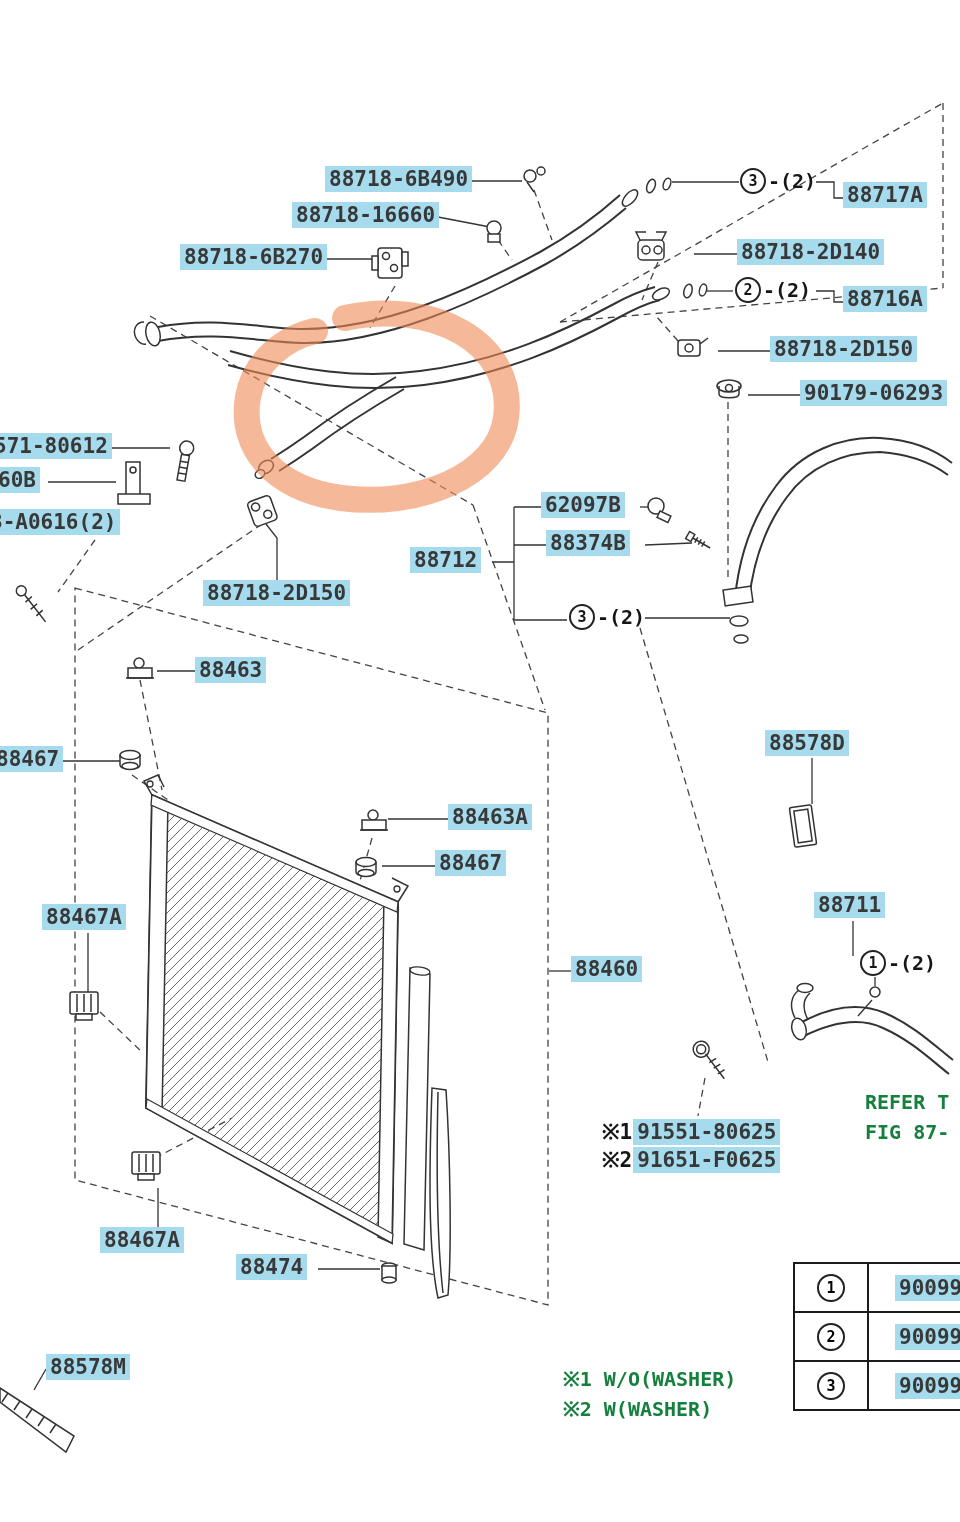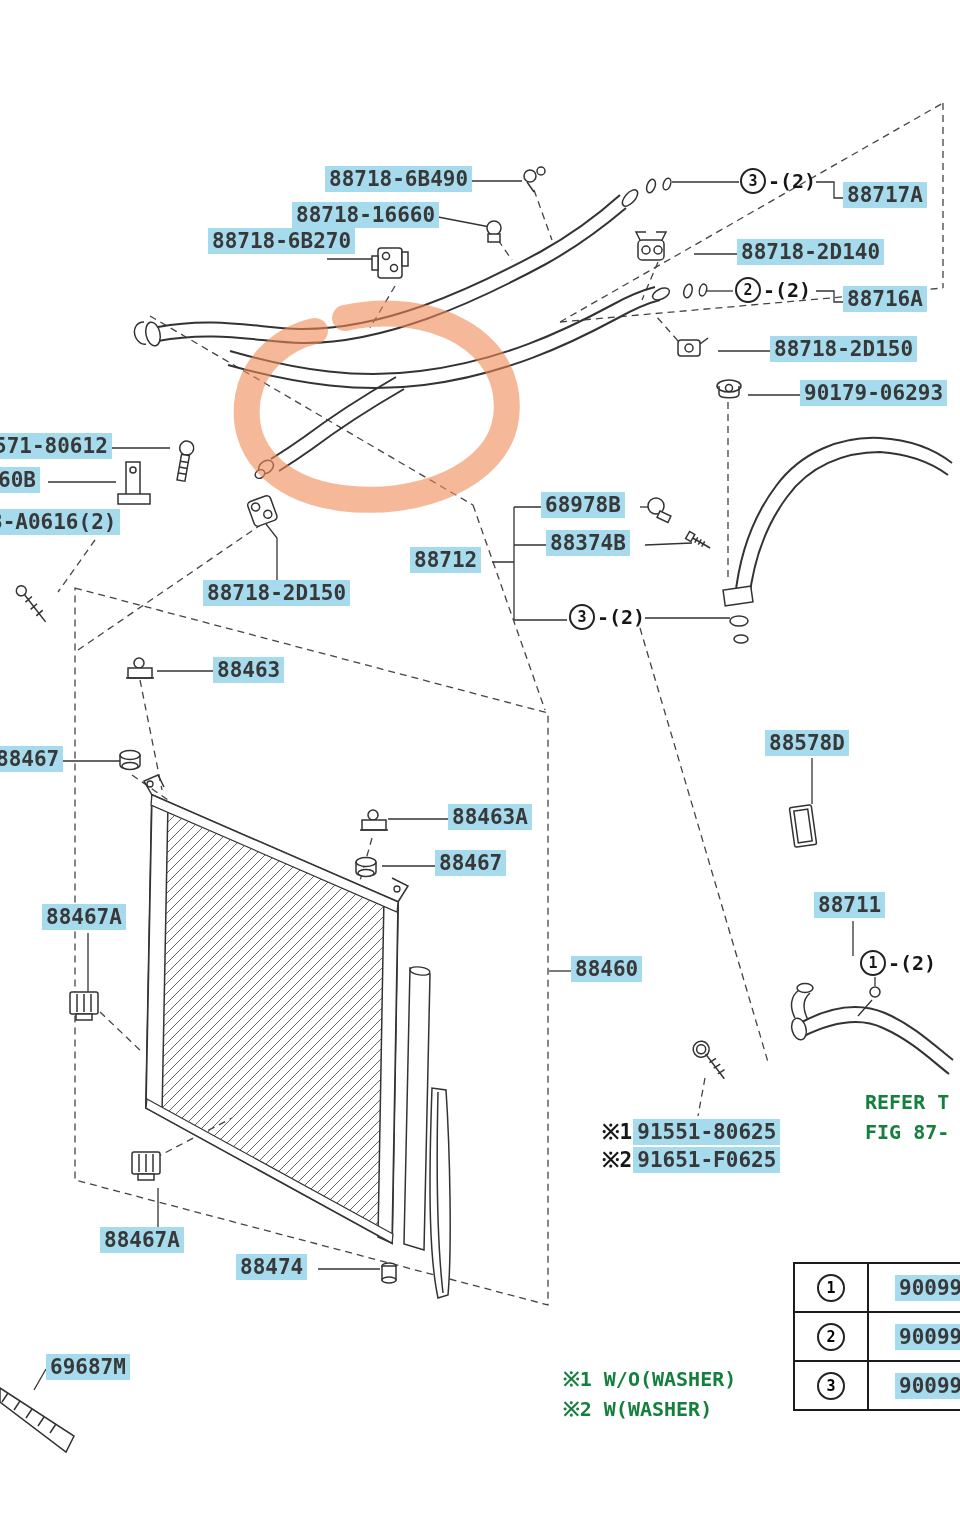--- a/index.html
+++ b/index.html
@@ -233,46 +233,46 @@
   <div class="t-row">
     <div class="t-cell-num">
           <span class="circ">3</span>
         </div>
     <div class="t-cell-part"><span class="hl">90099</span></div>
   </div>
 </div>
 
 <div class="part-label" style="left: 325px; top: 167px;"><span class="hl">88718-6B490</span></div>
     <div class="part-label" style="left: 292px; top: 203px;"><span class="hl">88718-16660</span></div>
-    <div class="part-label" style="left: 180px; top: 229px; margin-left: 28px;"><span class="hl">88718-6B270</span></div>
+    <div class="part-label" style="left: 180px; top: 245px;"><span class="hl">88718-6B270</span></div>
     <div class="part-label" style="left: 843px; top: 183px;"><span class="hl">88717A</span></div>
     <div class="part-label" style="left: 737px; top: 240px;"><span class="hl">88718-2D140</span></div>
     <div class="part-label" style="left: 843px; top: 287px;"><span class="hl">88716A</span></div>
     <div class="part-label" style="left: 770px; top: 337px;"><span class="hl">88718-2D150</span></div>
     <div class="part-label" style="left: 800px; top: 381px;"><span class="hl">90179-06293</span></div>
     <div class="part-label" style="left: -10px; top: 434px;"><span class="hl">571-80612</span></div>
     <div class="part-label" style="left: -6px; top: 468px;"><span class="hl">60B</span></div>
     <div class="part-label" style="left: -14px; top: 510px;"><span class="hl">8-A0616(2)</span></div>
     <div class="part-label" style="left: 203px; top: 581px;"><span class="hl">88718-2D150</span></div>
     <div class="part-label" style="left: 410px; top: 548px;"><span class="hl">88712</span></div>
-    <div class="part-label" style="left: 541px; top: 493px;"><span class="hl">68978B</span></div>
+    <div class="part-label" style="left: 541px; top: 493px;"><span class="hl">62097B</span></div>
     <div class="part-label" style="left: 546px; top: 531px;"><span class="hl">88374B</span></div>
-    <div class="part-label" style="left: 213px; top: 658px;"><span class="hl">88463</span></div>
+    <div class="part-label" style="left: 195px; top: 658px;"><span class="hl">88463</span></div>
     <div class="part-label" style="left: -8px; top: 747px;"><span class="hl">88467</span></div>
     <div class="part-label" style="left: 448px; top: 805px;"><span class="hl">88463A</span></div>
     <div class="part-label" style="left: 435px; top: 851px;"><span class="hl">88467</span></div>
     <div class="part-label" style="left: 42px; top: 905px;"><span class="hl">88467A</span></div>
     <div class="part-label" style="left: 571px; top: 957px;"><span class="hl">88460</span></div>
     <div class="part-label" style="left: 765px; top: 731px;"><span class="hl">88578D</span></div>
     <div class="part-label" style="left: 814px; top: 893px; text-align: center;"><span class="hl">88711</span></div>
     <div class="part-label" style="left: 602px; top: 1120px;"><span class="prefix">※1</span><span class="hl">91551-80625</span></div>
     <div class="part-label" style="left: 602px; top: 1148px;"><span class="prefix">※2</span><span class="hl">91651-F0625</span></div>
     <div class="part-label" style="left: 100px; top: 1228px;"><span class="hl">88467A</span></div>
     <div class="part-label" style="left: 236px; top: 1255px;"><span class="hl">88474</span></div>
-    <div class="part-label" style="left: 46px; top: 1355px;"><span class="hl">69687M</span></div>
+    <div class="part-label" style="left: 46px; top: 1355px;"><span class="hl">88578M</span></div>
     <div class="plain-text" style="left: 865px; top: 1090px;">REFER T</div>
     <div class="plain-text" style="left: 865px; top: 1120px;">FIG 87-</div>
     <div class="plain-text" style="left: 563px; top: 1367px;">※1 W/O(WASHER)</div>
     <div class="plain-text" style="left: 563px; top: 1397px;">※2 W(WASHER)</div>
     <div class="callout" style="left: 740px; top: 168px;">
       <span class="circ">3</span>
       <span>-(2)</span>
     </div>
     <div class="callout" style="left: 735px; top: 277px;">
       <span class="circ">2</span>

